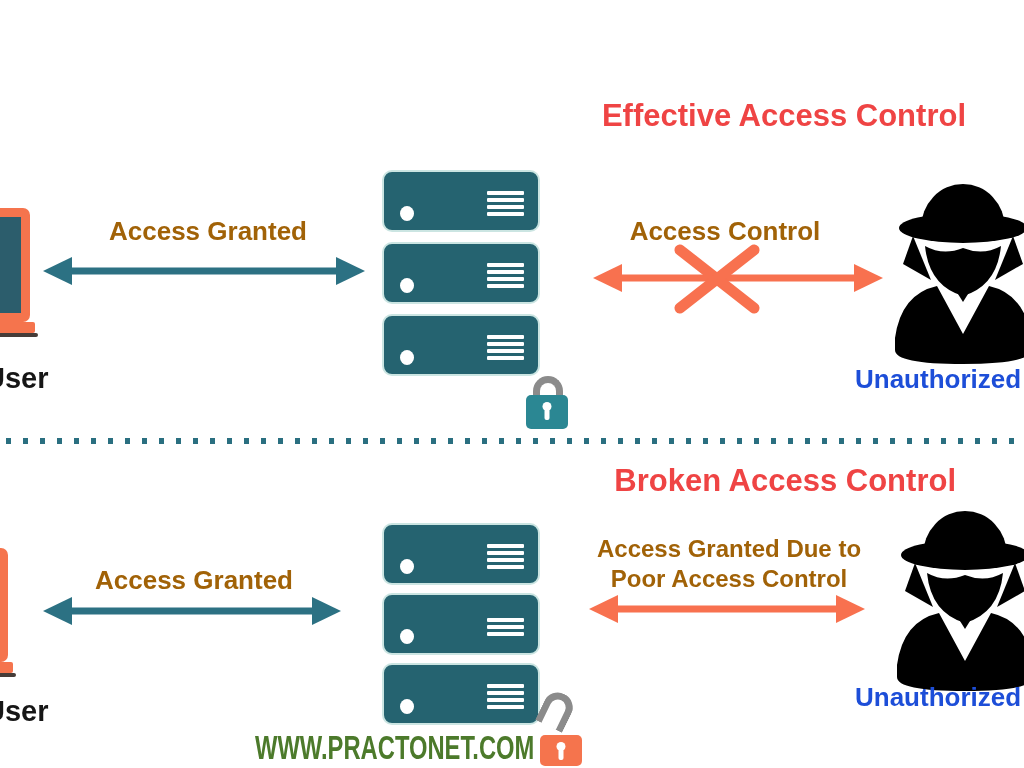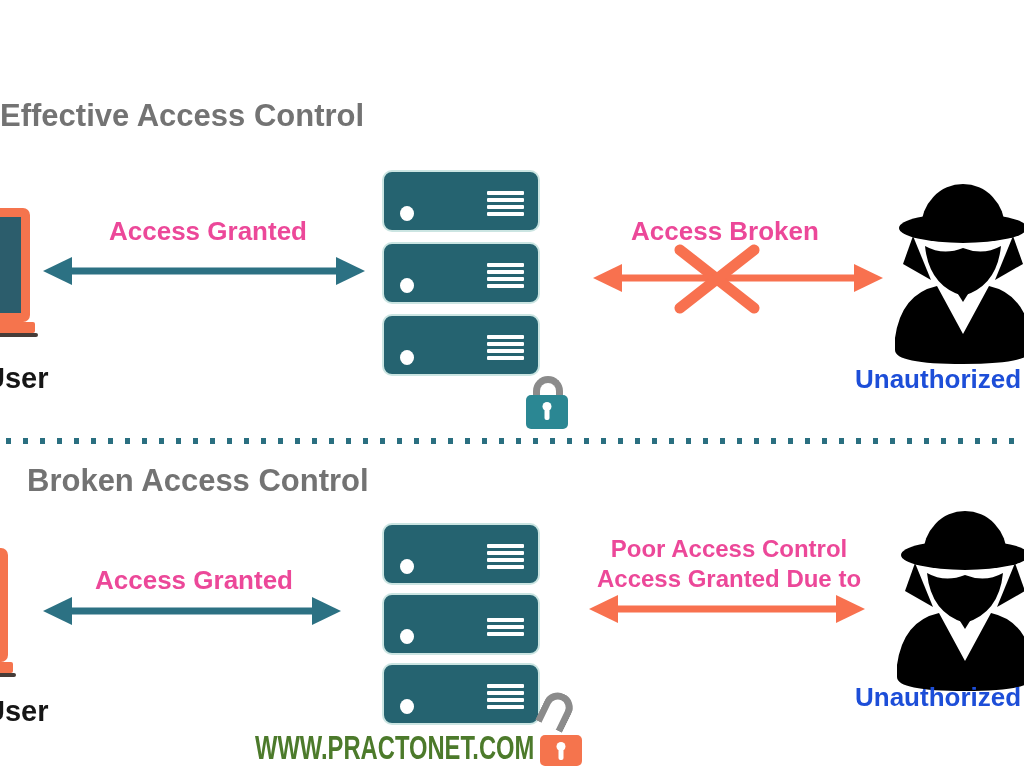--- a/index.html
+++ b/index.html
@@ -3,29 +3,29 @@
 <meta charset="utf-8">
 <style>
   html,body{margin:0;padding:0;}
   body{
     width:1024px;height:768px;position:relative;overflow:hidden;
     background:#ffffff;font-family:"Liberation Sans",sans-serif;
   }
 
   
   .section-title{
-    position:absolute;font-weight:bold;font-size:31px;color:#737373;
-    text-align:left;white-space:nowrap;
+    position:absolute;font-weight:bold;font-size:31px;color:#ef4444;
+    text-align:right;white-space:nowrap;margin-left:36px;
   }
   #title-top{left:0;width:930px;top:98px;}
   #title-bottom{left:0;width:893px;top:463px;padding-left:27px;}
 
   
   .arrow-label{
-    position:absolute;font-weight:bold;font-size:26px;color:#ec4899;
+    position:absolute;font-weight:bold;font-size:26px;color:#a16207;
     text-align:center;white-space:nowrap;
   }
   #label-granted-top{left:47px;width:322px;top:216px;}
   #label-denied-top{left:564px;width:322px;top:216px;}
   #label-granted-bottom{left:33px;width:322px;top:565px;}
   #label-broken{left:568px;width:322px;top:534px;font-size:24px;line-height:30px;}
   #label-broken span{display:block;}
 
   
   .monitor{position:absolute;}
@@ -173,21 +173,21 @@
   </div>
 </div>
 
 <div class="lock closed" id="lock-closed">
   <div class="shackle"></div>
   <div class="lock-body">
     <div class="keyhole"></div>
   </div>
 </div>
 
-<div class="arrow-label" id="label-denied-top">Access Broken</div>
+<div class="arrow-label" id="label-denied-top">Access Control</div>
 <svg class="arrow-svg" id="arrow-orange-top" width="300" height="82" viewBox="0 0 300 82">
   <g fill="#F8714F" stroke="#F8714F">
     <line x1="30" y1="40" x2="270" y2="40" stroke-width="7"></line>
     <polygon points="5,40 34,26 34,54" stroke="none"></polygon>
     <polygon points="295,40 266,26 266,54" stroke="none"></polygon>
     <line x1="92" y1="12" x2="166" y2="70" stroke-width="11" stroke-linecap="round"></line>
     <line x1="166" y1="12" x2="92" y2="70" stroke-width="11" stroke-linecap="round"></line>
   </g>
 </svg>
 
@@ -256,22 +256,22 @@
 </div>
 
 <div class="lock open" id="lock-open">
   <div class="shackle"></div>
   <div class="lock-body">
     <div class="keyhole"></div>
   </div>
 </div>
 
 <div class="arrow-label" id="label-broken">
+  <span>Access Granted Due to</span>
   <span>Poor Access Control</span>
-  <span>Access Granted Due to</span>
 </div>
 <svg class="arrow-svg" id="arrow-orange-bottom" width="282" height="44" viewBox="0 0 282 44">
   <g fill="#F8714F" stroke="#F8714F">
     <line x1="28" y1="22" x2="254" y2="22" stroke-width="7"></line>
     <polygon points="3,22 32,8 32,36" stroke="none"></polygon>
     <polygon points="279,22 250,8 250,36" stroke="none"></polygon>
   </g>
 </svg>
 
 <svg class="intruder" id="intruder-bottom" viewBox="0 0 132 200" width="140" height="200">

